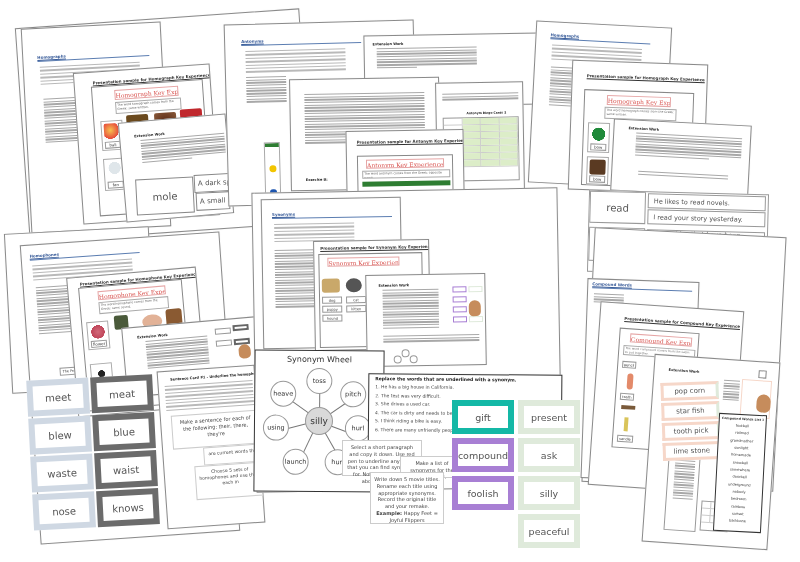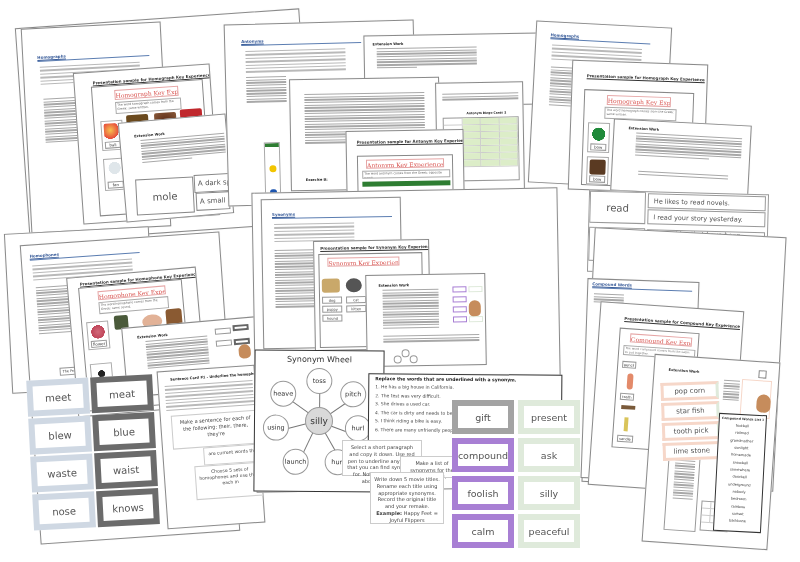--- a/index.html
+++ b/index.html
@@ -617,40 +617,37 @@
 </div>
 
 <div class="textbox" style="left:342px; top:440px; width:80px; height:36px;">Select a short paragraph and copy it down. Use red pen to underline any words that you can find synonyms for. Note the synonyms above the word.</div>
 <div class="textbox" style="left:400px; top:456px; width:64px; height:22px;">Make a list of synonyms for the word 'nice'.</div>
 <div class="textbox" style="left:370px; top:472px; width:74px; height:52px;">
   <div>Write down 5 movie titles. Rename each title using appropriate synonyms. Record the original title and your remake.</div>
   <div><b>Example:</b> <span>Happy Feet = Joyful Flippers</span></div>
 </div>
 
 <div style="position:absolute; left:452px; top:400px; width:130px; height:150px; background:#fff;">
-  <div class="card" style="left:0; top:0; width:62px; height:34px; border:6px solid #a3a3a3; font-size:9.5px;">
+  <div class="card" style="left:0; top:0; width:62px; height:34px; border:6px solid #14b8a6; font-size:9.5px;">
     <span>gift</span>
   </div>
   <div class="card" style="left:66px; top:0; width:62px; height:34px; border:6px solid #dfeadb; font-size:9.5px;">
     <span>present</span>
   </div>
   <div class="card" style="left:0; top:38px; width:62px; height:34px; border:6px solid #a87fd4; font-size:9.5px;">
     <span>compound</span>
   </div>
   <div class="card" style="left:0; top:76px; width:62px; height:34px; border:6px solid #a87fd4; font-size:9.5px;">
     <span>foolish</span>
   </div>
   <div class="card" style="left:66px; top:38px; width:62px; height:34px; border:6px solid #dfeadb; font-size:9.5px;">
     <span>ask</span>
   </div>
   <div class="card" style="left:66px; top:76px; width:62px; height:34px; border:6px solid #dfeadb; font-size:9.5px;">
     <span>silly</span>
-  </div>
-  <div class="card" style="left:0; top:114px; width:62px; height:34px; border:6px solid #a87fd4; font-size:9.5px;">
-    <span>calm</span>
   </div>
   <div class="card" style="left:66px; top:114px; width:62px; height:34px; border:6px solid #dfeadb; font-size:9.5px;">
     <span>peaceful</span>
   </div>
 </div>
 
 <div class="page" style="left:588px; top:232px; width:192px; height:255px; transform:rotate(3deg);">
 </div>
 <div class="page" style="left:584px; top:280px; width:112px; height:200px; transform:rotate(2deg);">
   <div class="heading-rule" style="left:4px; top:8px; width:100px;"></div>

